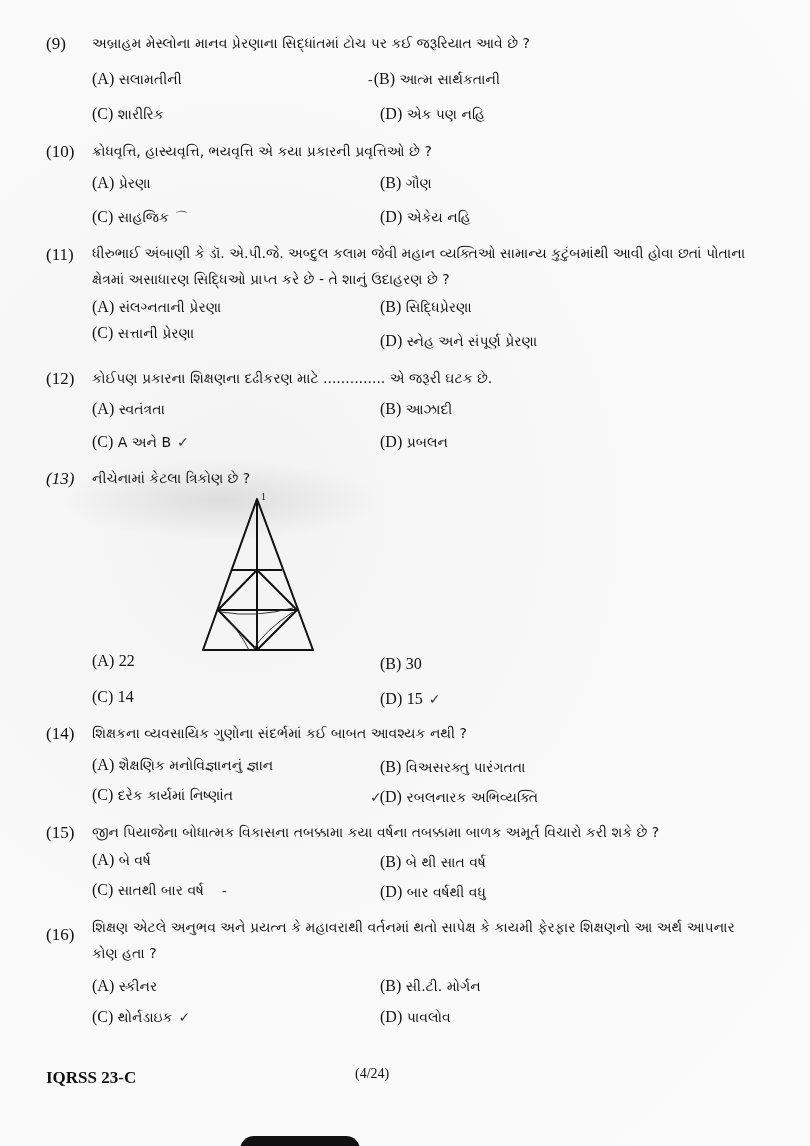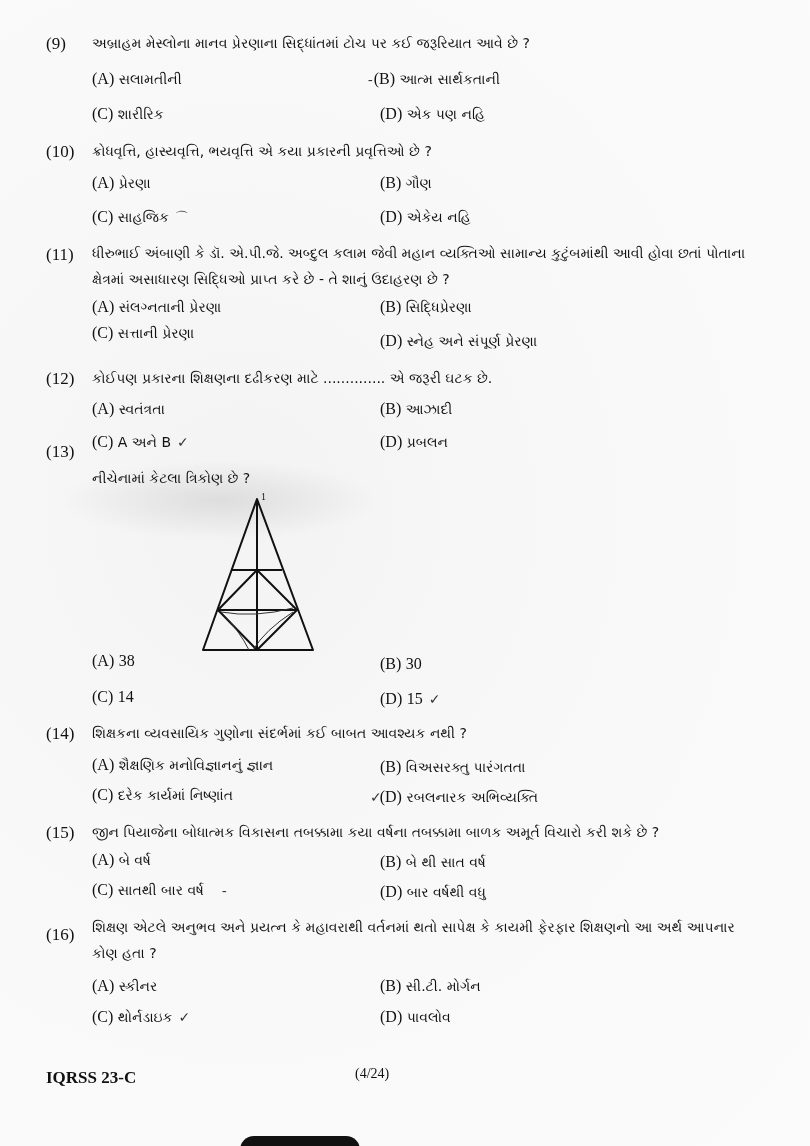--- a/index.html
+++ b/index.html
@@ -81,21 +81,21 @@
   <div class="q">
     <span class="qnum" style="top:369px">(12)</span>
     <div class="qtext" style="top:365px">કોઈપણ પ્રકારના શિક્ષણના દઢીકરણ માટે .............. એ જરૂરી ઘટક છે.</div>
     <div class="opt colA" style="top:400px"><span class="lbl">(A)</span> <span>સ્વતંત્રતા</span></div>
     <div class="opt colB" style="top:400px"><span class="lbl">(B)</span> <span>આઝાદી</span></div>
     <div class="opt colA" style="top:433px"><span class="lbl">(C)</span> <span>A અને B</span><span class="mark">✓</span></div>
     <div class="opt colB" style="top:433px"><span class="lbl">(D)</span> <span>પ્રબલન</span></div>
   </div>
 
   <div class="q">
-    <span class="qnum" style="top:442px; ">(13)</span>
+    <span class="qnum" style="top:469px; font-style:italic">(13)</span>
     <div class="qtext" style="top:465px">નીચેનામાં કેટલા ત્રિકોણ છે ?</div>
 
     <svg class="figure" width="130" height="165" viewBox="0 0 130 165">
       <g stroke="#111" stroke-width="2" fill="none" stroke-linejoin="round">
 
         <polygon points="62,9 8,160 118,160"></polygon>
 
         <line x1="62" y1="9" x2="62" y2="160"></line>
 
         <line x1="37" y1="80" x2="87" y2="80"></line>
@@ -105,21 +105,21 @@
         <polygon points="62,80 23,120 62,160 102,120"></polygon>
       </g>
       <g stroke="#333" stroke-width="1" fill="none">
         <path d="M26,122 Q60,128 98,118"></path>
         <path d="M58,160 Q70,140 98,122"></path>
         <path d="M54,160 Q44,140 26,122"></path>
       </g>
       <text x="66" y="10" font-family="Liberation Serif, serif" font-size="10" fill="#111">1</text>
     </svg>
 
-    <div class="opt colA" style="top:652px"><span class="lbl">(A)</span> <span class="lbl">38</span></div>
+    <div class="opt colA" style="top:652px"><span class="lbl">(A)</span> <span class="lbl">22</span></div>
     <div class="opt colB" style="top:655px"><span class="lbl">(B)</span> <span class="lbl">30</span></div>
     <div class="opt colA" style="top:688px"><span class="lbl">(C)</span> <span class="lbl">14</span></div>
     <div class="opt colB" style="top:690px"><span class="lbl">(D)</span> <span class="lbl">15</span><span class="mark">✓</span></div>
   </div>
 
   <div class="q">
     <span class="qnum" style="top:724px">(14)</span>
     <div class="qtext" style="top:720px">શિક્ષકના વ્યવસાયિક ગુણોના સંદર્ભમાં કઈ બાબત આવશ્યક નથી ?</div>
     <div class="opt colA" style="top:756px"><span class="lbl">(A)</span> <span>શૈક્ષણિક મનોવિજ્ઞાનનું જ્ઞાન</span></div>
     <div class="opt colB" style="top:758px"><span class="lbl">(B)</span> <span>વિઅસરક્તુ પારંગતતા</span></div>

